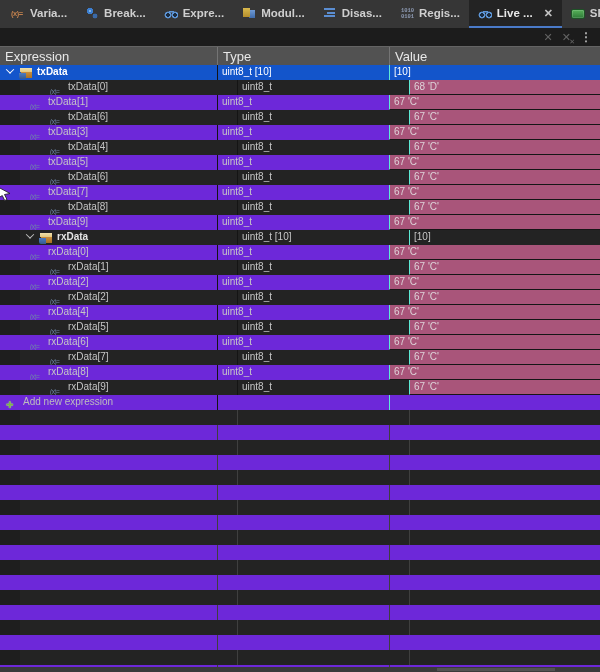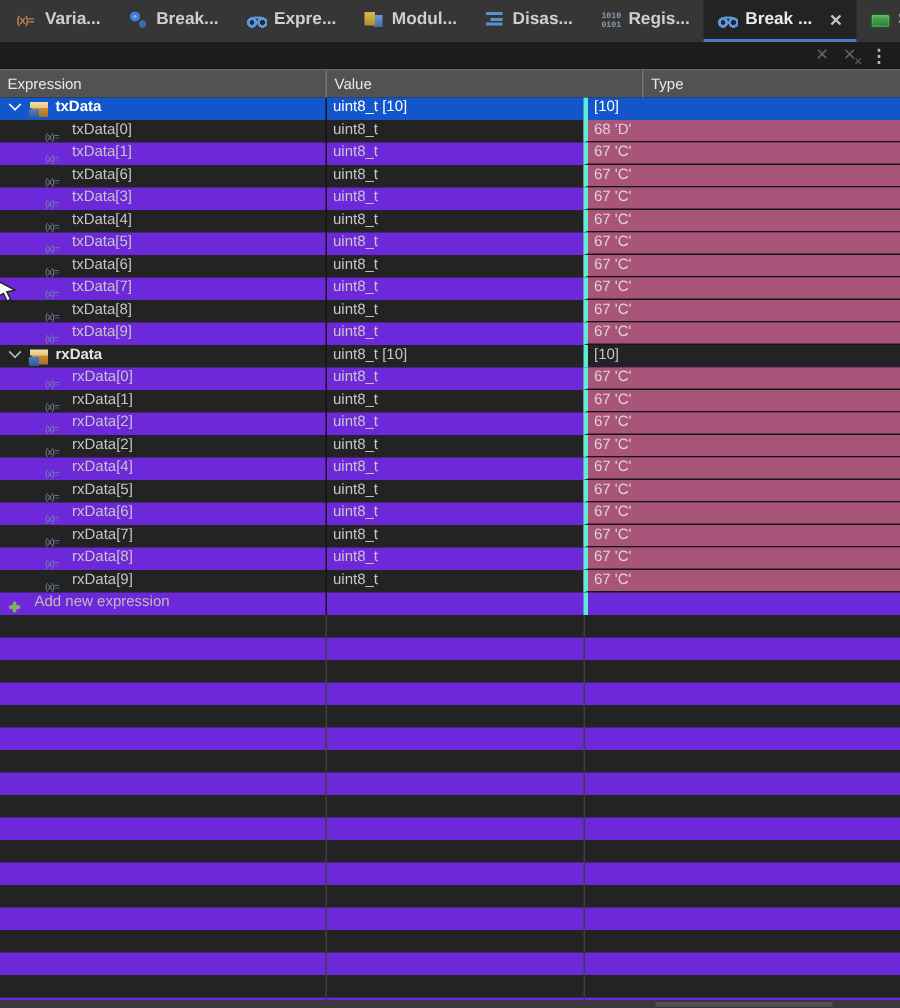--- a/index.html
+++ b/index.html
@@ -36,34 +36,34 @@
       height:10px; margin-top:2px; box-shadow:inset 0 0 0 1px rgba(255,255,255,.15); }
 
   
   .toolbar { height:18px; background:#1c1c1c; display:flex; justify-content:flex-end; align-items:center;
              gap:9px; padding-right:8px; }
   .tb-icon { font-size:11px; color:#646464; position:relative; line-height:1; }
   .tb-icon.menu { color:#b5b5b5; font-size:12px; font-weight:bold; letter-spacing:0; }
   .tb-icon.double::after { content:"\2715"; position:absolute; right:-4px; bottom:-2px; font-size:7px; color:#646464; }
 
   
-  .header { height:19px; background:#525252; border-top:1px solid #646464; display:flex; font-size:10px; color:#e8e8e8; }
+  .header { height:19px; background:#525252; border-top:1px solid #646464; display:flex; font-size:13px; color:#e8e8e8; }
   .hcell { display:flex; align-items:center; padding-left:5px; }
   .h-expr { width:217px; }
   .h-type { width:172px; border-left:1px solid #747474; }
   .h-value { flex:1; border-left:1px solid #747474; }
 
   .tbody { height:602px; overflow:hidden; }
   .row { display:flex; height:15px; font-size:10px; line-height:14.5px; }
   .row.even { background:#6d28d9; }
-  .row.odd  { background:#232323; }
+  .row.odd  { background:#232323;margin-left:20px; }
   .cell { overflow:hidden; white-space:nowrap; }
   .cell-expr { width:217px; display:flex; align-items:center; padding-left:5px; }
   .cell-type { width:172px; border-left:1px solid #141414; padding-left:4px; color:#c6c6c6; }
-  .cell-value { flex:1; border-left:3px solid #5eead4; padding-left:4px; color:#c6c6c6; }
+  .cell-value { flex:1; border-left:1px solid #5eead4; padding-left:4px; color:#c6c6c6; }
   .cell-value.changed { background:#a9557a; color:#ded3d9; border-bottom:1px solid #161616; }
   .row.selected, .row.selected .cell-type, .row.selected .cell-value { background:#1355cb; color:#ffffff; }
   .row.parent .expr-label { font-weight:bold; color:#e4e4e4; }
   .row.selected .expr-label { color:#ffffff; }
   .row.child .cell-expr { padding-left:30px; }
   .expr-label { color:#c6c6c6; }
 
   .twisty { width:6px; height:6px; border-right:1.5px solid #c0c0c0; border-bottom:1.5px solid #c0c0c0;
             transform:rotate(45deg) translate(-1px,-1px); margin:0 6px 3px 2px; flex:0 0 auto; }
   .row.selected .twisty { border-color:#fff; }
@@ -113,46 +113,46 @@
         <div class="tab">
           <span class="tab-icon disassembly-icon"></span>
           <span>Disas...</span>
         </div>
         <div class="tab">
           <span class="tab-icon registers-icon"></span>
           <span>Regis...</span>
         </div>
         <div class="tab active">
           <span class="tab-icon live-expressions-icon"></span>
-          <span>Break ...</span>
+          <span>Live ...</span>
           <span class="tab-close">✕</span>
         </div>
         <div class="tab">
           <span class="tab-icon sfrs-icon"></span>
           <span>SFRs</span>
         </div>
       </div>
 
   </div>
 
   <div class="toolbar">
     <span class="tb-icon">✕</span>
     <span class="tb-icon double">✕</span>
     <span class="tb-icon menu">⋮</span>
   </div>
 
   <div class="header">
     <div class="hcell h-expr">
       <span>Expression</span>
     </div>
+    <div class="hcell h-type">
+      <span>Type</span>
+    </div>
     <div class="hcell h-value">
       <span>Value</span>
-    </div>
-    <div class="hcell h-type">
-      <span>Type</span>
     </div>
   </div>
 
   <div class="tbody">
 
     <div class="row even selected parent">
         <div class="cell cell-expr">
           <span class="twisty"></span>
           <span class="row-icon array-icon"></span>
           <span class="expr-label">txData</span>

